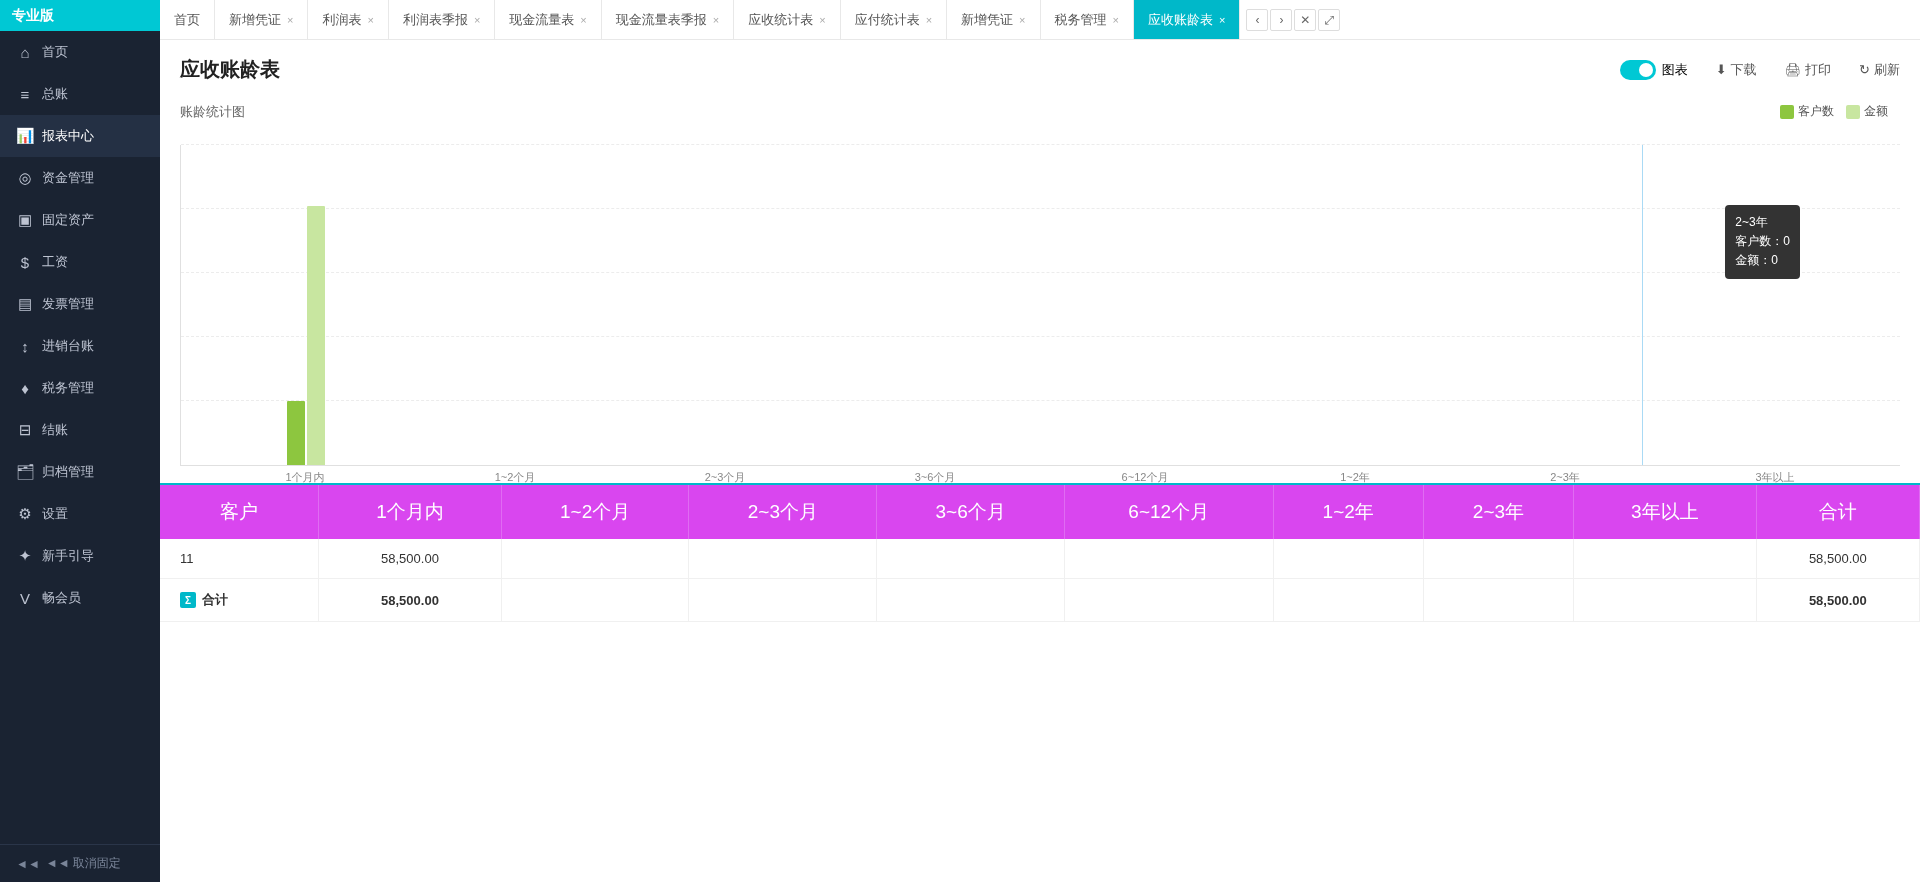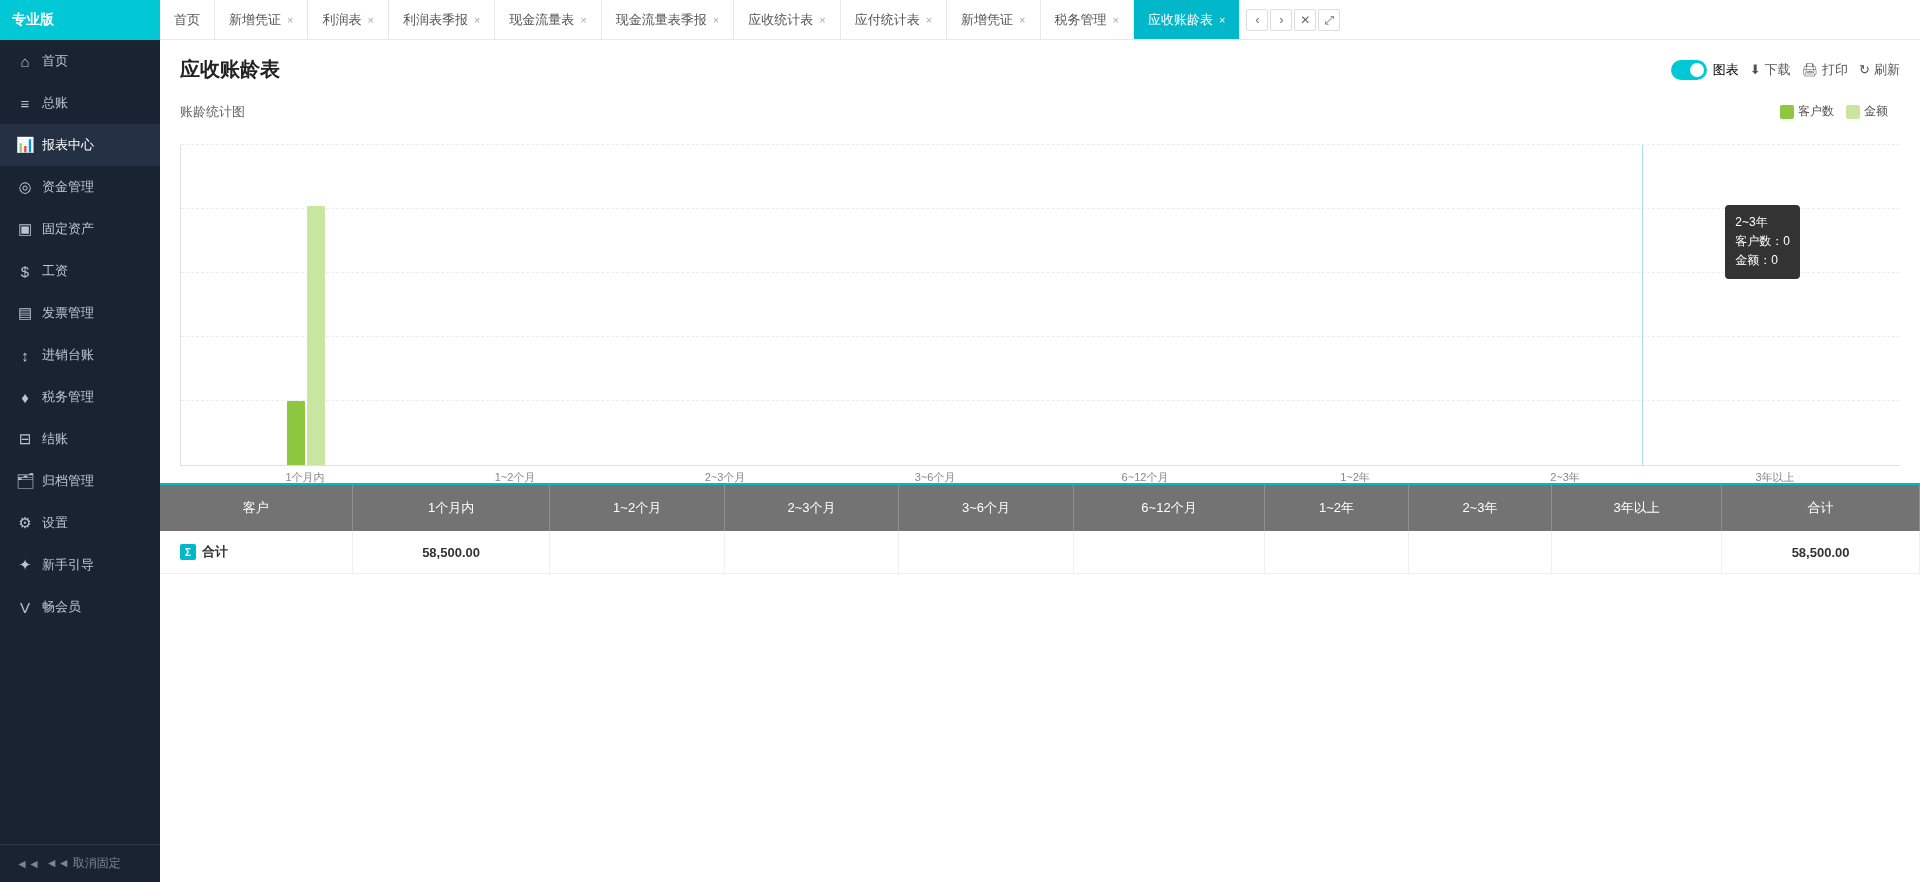--- a/index.html
+++ b/index.html
@@ -10,21 +10,21 @@
       width: 160px;
       background: #1a2332;
       color: #ccc;
       display: flex;
       flex-direction: column;
       flex-shrink: 0;
       height: 100%;
     }
     .sidebar-logo {
       background: #00c8d4;
-      height: 40px;
+      height: 31px;
       display: flex;
       align-items: center;
       padding: 0 12px;
       font-size: 14px;
       font-weight: bold;
       color: white;
     }
     .sidebar-item {
       display: flex;
       align-items: center;
@@ -130,21 +130,21 @@
       background: white;
     }
     .page-title {
       font-size: 20px;
       font-weight: bold;
       color: #222;
     }
     .page-actions {
       display: flex;
       align-items: center;
-      gap: 11px;
+      gap: 28px;
     }
     .action-btn {
       display: flex;
       align-items: center;
       gap: 4px;
       color: #555;
       cursor: pointer;
       font-size: 13px;
     }
     .toggle-switch {
@@ -316,23 +316,23 @@
       flex: 1;
       overflow: auto;
       background: white;
       border-top: 2px solid #00b8c9;
     }
     table {
       width: 100%;
       border-collapse: collapse;
     }
     thead tr {
-      background: #737373;
+      background: #d946ef;
       color: white;
-      font-size: 13px;
+      font-size: 19px;
     }
     thead th {
       padding: 14px 12px;
       text-align: center;
       font-weight: normal;
       border-right: 1px solid rgba(255,255,255,0.2);
     }
     thead th:first-child { text-align: center; }
     tbody tr {
       border-bottom: 1px solid #f0f0f0;
@@ -615,20 +615,32 @@
             <th>3~6个月</th>
             <th>6~12个月</th>
             <th>1~2年</th>
             <th>2~3年</th>
             <th>3年以上</th>
             <th>合计</th>
           </tr>
         </thead>
         <tbody>
 
+          <tr>
+            <td>11</td>
+            <td>58,500.00</td>
+            <td></td>
+            <td></td>
+            <td></td>
+            <td></td>
+            <td></td>
+            <td></td>
+            <td></td>
+            <td>58,500.00</td>
+          </tr>
 
           <tr class="total-row">
             <td>
               <div class="total-label">
                 <div class="total-icon">Σ</div>
                 <span>合计</span>
               </div>
             </td>
             <td>58,500.00</td>
             <td></td>

